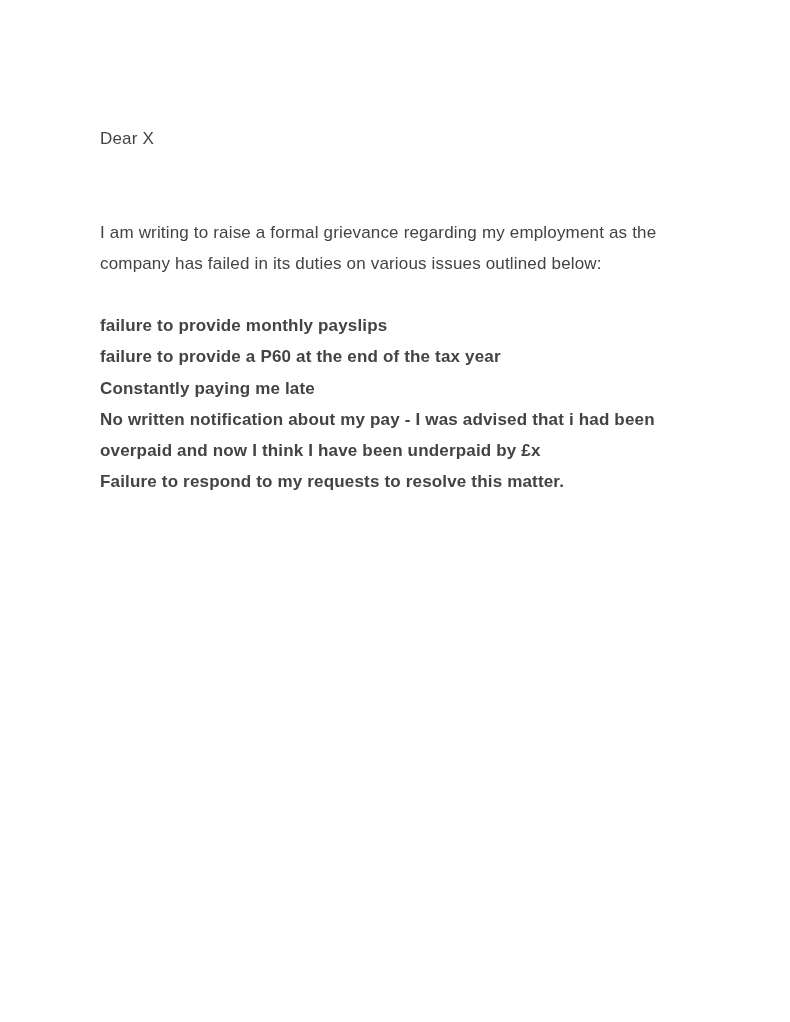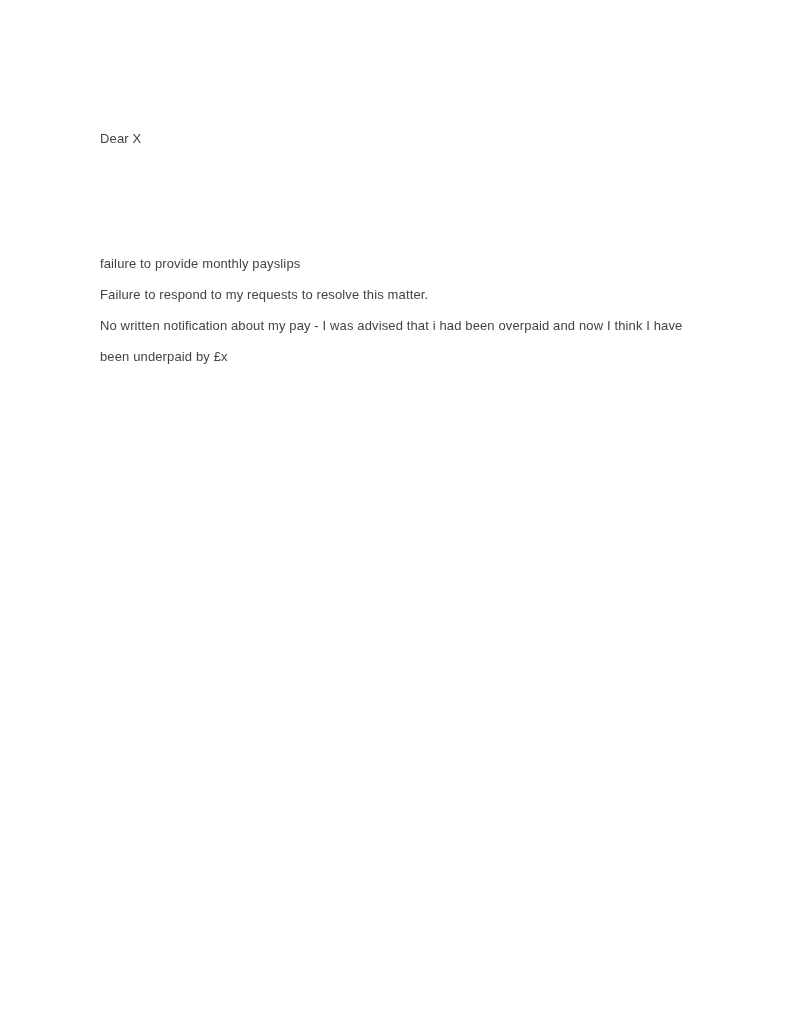--- a/index.html
+++ b/index.html
@@ -19,21 +19,21 @@
     font-family: "Liberation Sans", sans-serif;
   }
 
   
   .letter-body {
     position: absolute;
     left: 100px;
     top: 123px;
     width: 600px;
     color: #414347;
-    font-size: 13px;
+    font-size: 17px;
     line-height: 31.2px;
     letter-spacing: 0.01em;
     -webkit-font-smoothing: antialiased;
   }
 
   
   .letter-body p {
     margin: 0;
     font-weight: 400;
     text-rendering: optimizeLegibility;
@@ -46,20 +46,21 @@
   
   .spacer-1 { height: 31.2px; }
   .spacer-2 { height: 62.4px; }
 
   .intro-paragraph { width: 600px; }
 
   .issues-list {
     list-style: none;
     margin: 0;
     padding: 0;
+    font-weight: bold;
   }
 
   .issues-list li {
     margin: 0;
     padding: 0;
     width: 600px;
   }
 
   .closing-line, .signoff-line { width: 600px; }
 </style>
@@ -67,27 +68,30 @@
 <body>
 
 <div class="page">
 
   <div class="letter-body">
 
     <p class="salutation">Dear X</p>
 
     <div class="spacer-2"></div>
 
+    <p class="intro-paragraph">I am writing to raise a formal grievance regarding my employment as the company has failed in its duties on various issues outlined below:</p>
 
     <div class="spacer-1"></div>
 
     <ul class="issues-list">
       <li>failure to provide monthly payslips</li>
+      <li>failure to provide a P60 at the end of the tax year</li>
+      <li>Constantly paying me late</li>
+      <li>No written notification about my pay - I was advised that i had been overpaid and now I think I have been underpaid by £x</li>
       <li>Failure to respond to my requests to resolve this matter.</li>
-      <li>No written notification about my pay - I was advised that i had been overpaid and now I think I have been underpaid by £x</li>
     </ul>
 
     <div class="spacer-1"></div>
 
 
     <div class="spacer-1"></div>
 
 
   </div>
 

